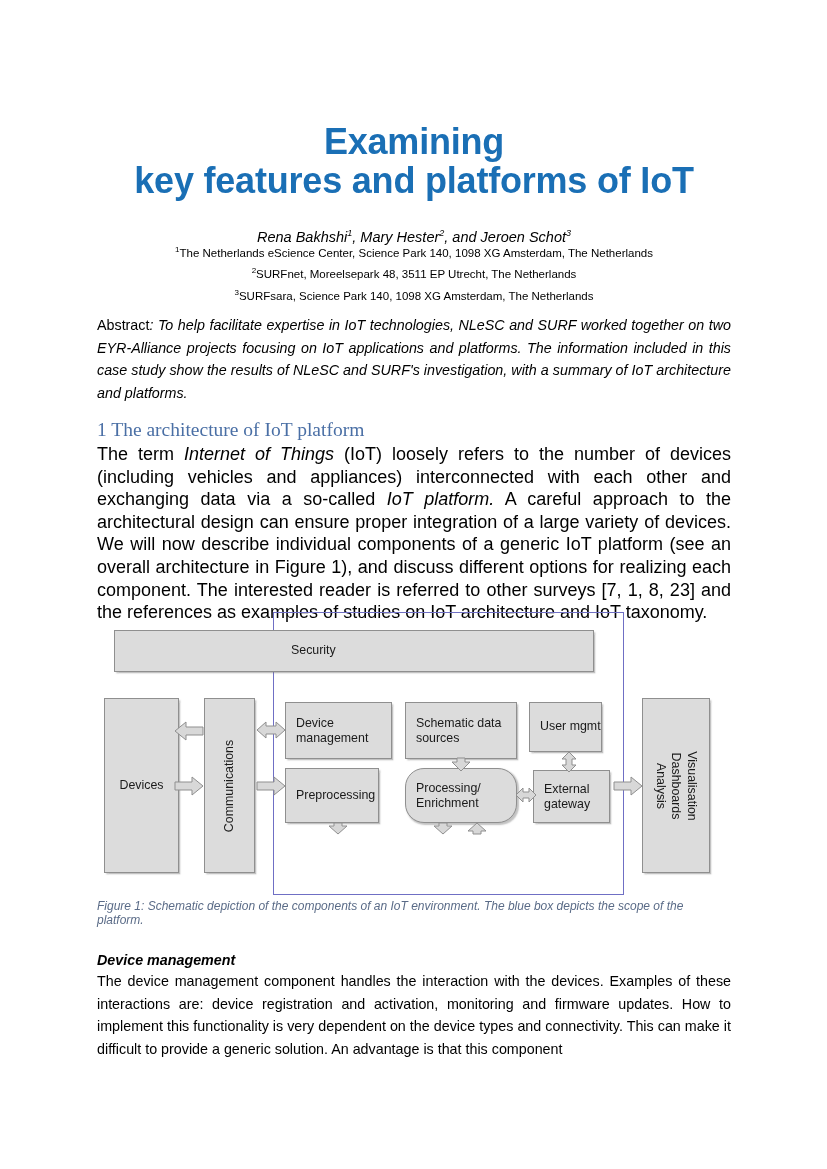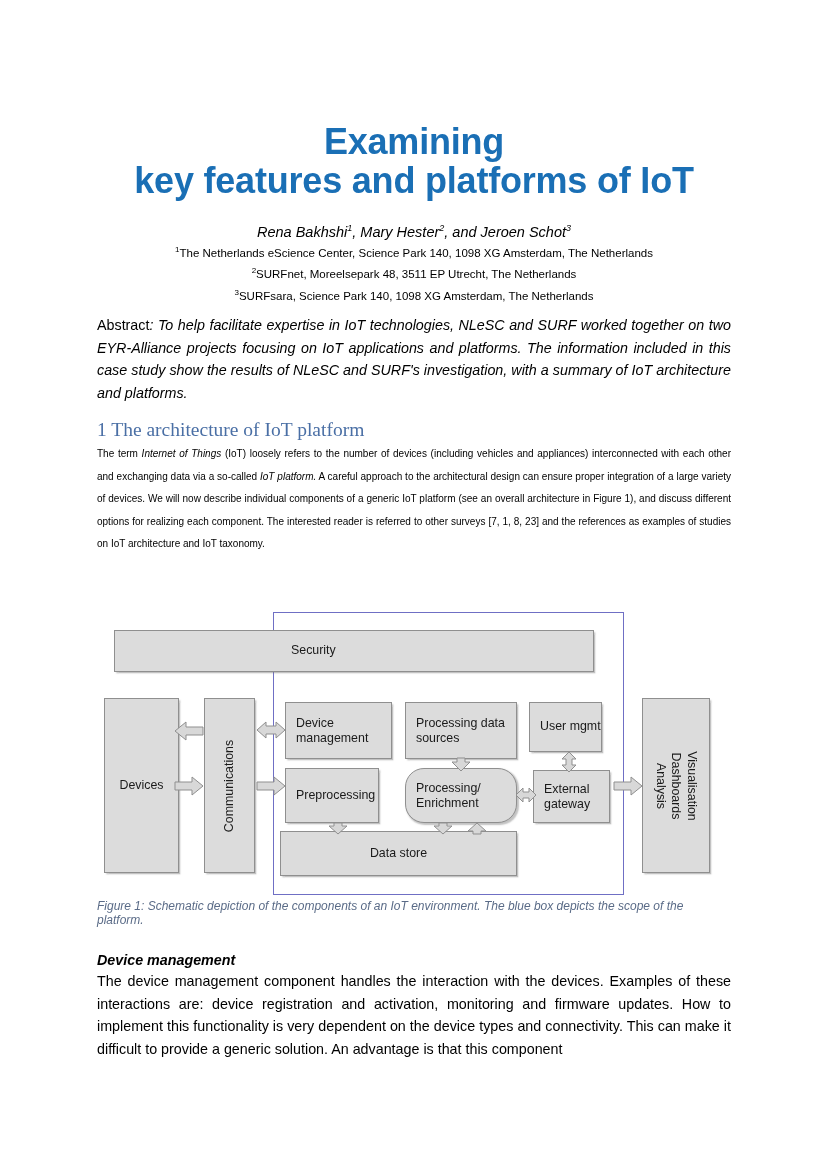--- a/index.html
+++ b/index.html
@@ -40,21 +40,21 @@
   }
 
   .authors {
     position: absolute;
     left: 97px;
     top: 219px;
     width: 634px;
     text-align: center;
     font-style: italic;
     font-size: 14.5px;
-    line-height: 18px;
+    line-height: 28px;
   }
   .authors sup { font-size: 9px; font-style: italic; }
 
   .affiliations {
     position: absolute;
     left: 97px;
     top: 241px;
     width: 634px;
     text-align: center;
     font-size: 11.5px;
@@ -89,21 +89,21 @@
     font-size: 19.5px;
     line-height: 26px;
     font-family: Liberation Serif, serif;
   }
 
   .body-para {
     position: absolute;
     left: 97px;
     top: 443px;
     width: 634px;
-    font-size: 10px;
+    font-size: 18px;
     line-height: 22.6px;
     text-align: justify;
   }
   .body-para i { font-style: italic; }
 
   
   .figure {
     position: absolute;
     left: 97px;
     top: 605px;
@@ -231,21 +231,21 @@
 
     <div class="dbox" style="left:188px; top:97px; width:107px; height:57px;">
       <span class="tx">
         <span class="ln">Device</span>
         <span class="ln">management</span>
       </span>
     </div>
 
     <div class="dbox" style="left:308px; top:97px; width:112px; height:57px;">
       <span class="tx">
-        <span class="ln">Processing</span>
+        <span class="ln">Schematic</span>
         <span class="ln">data sources</span>
       </span>
     </div>
 
     <div class="dbox" style="left:432px; top:97px; width:73px; height:50px;">
       <span class="tx">
         <span class="ln">User</span>
         <span class="ln">mgmt</span>
       </span>
     </div>
@@ -261,23 +261,20 @@
       </span>
     </div>
 
     <div class="dbox" style="left:436px; top:165px; width:77px; height:53px;">
       <span class="tx">
         <span class="ln">External</span>
         <span class="ln">gateway</span>
       </span>
     </div>
 
-    <div class="dbox center" style="left:183px; top:226px; width:237px; height:45px;">
-      <span class="tx">Data store</span>
-    </div>
 
     <div class="dbox" style="left:545px; top:93px; width:68px; height:175px;">
       <span class="vert down">
         <span class="ln">Visualisation</span>
         <span class="ln">Dashboards</span>
         <span class="ln">Analysis</span>
       </span>
     </div>
 
     <div class="arrow" style="left:76px; top:114px;">

